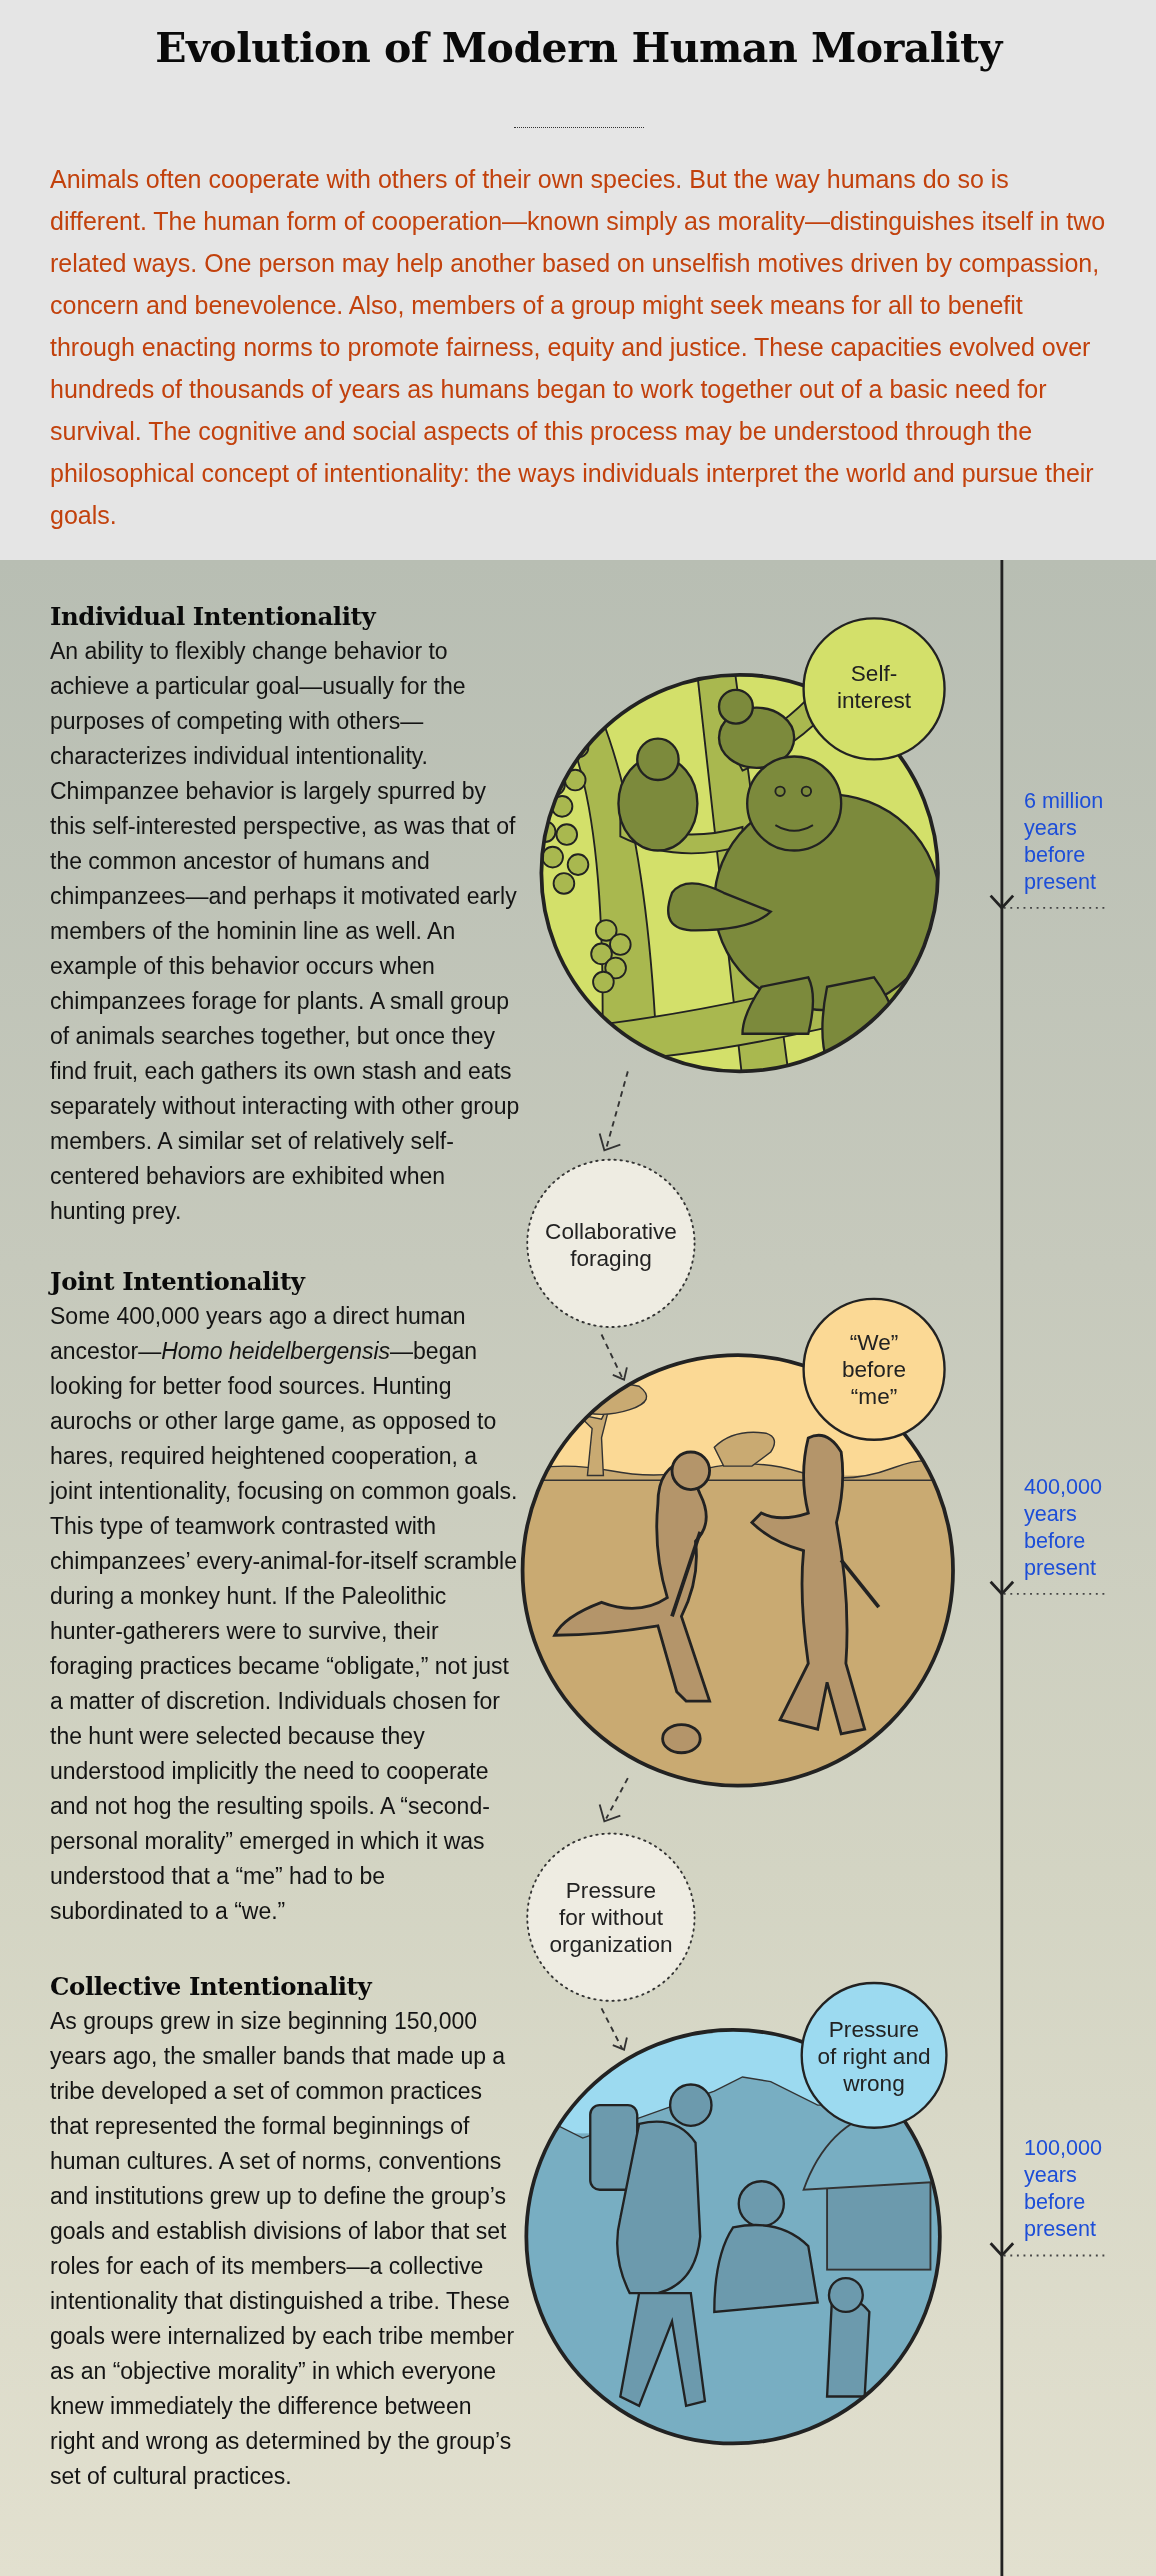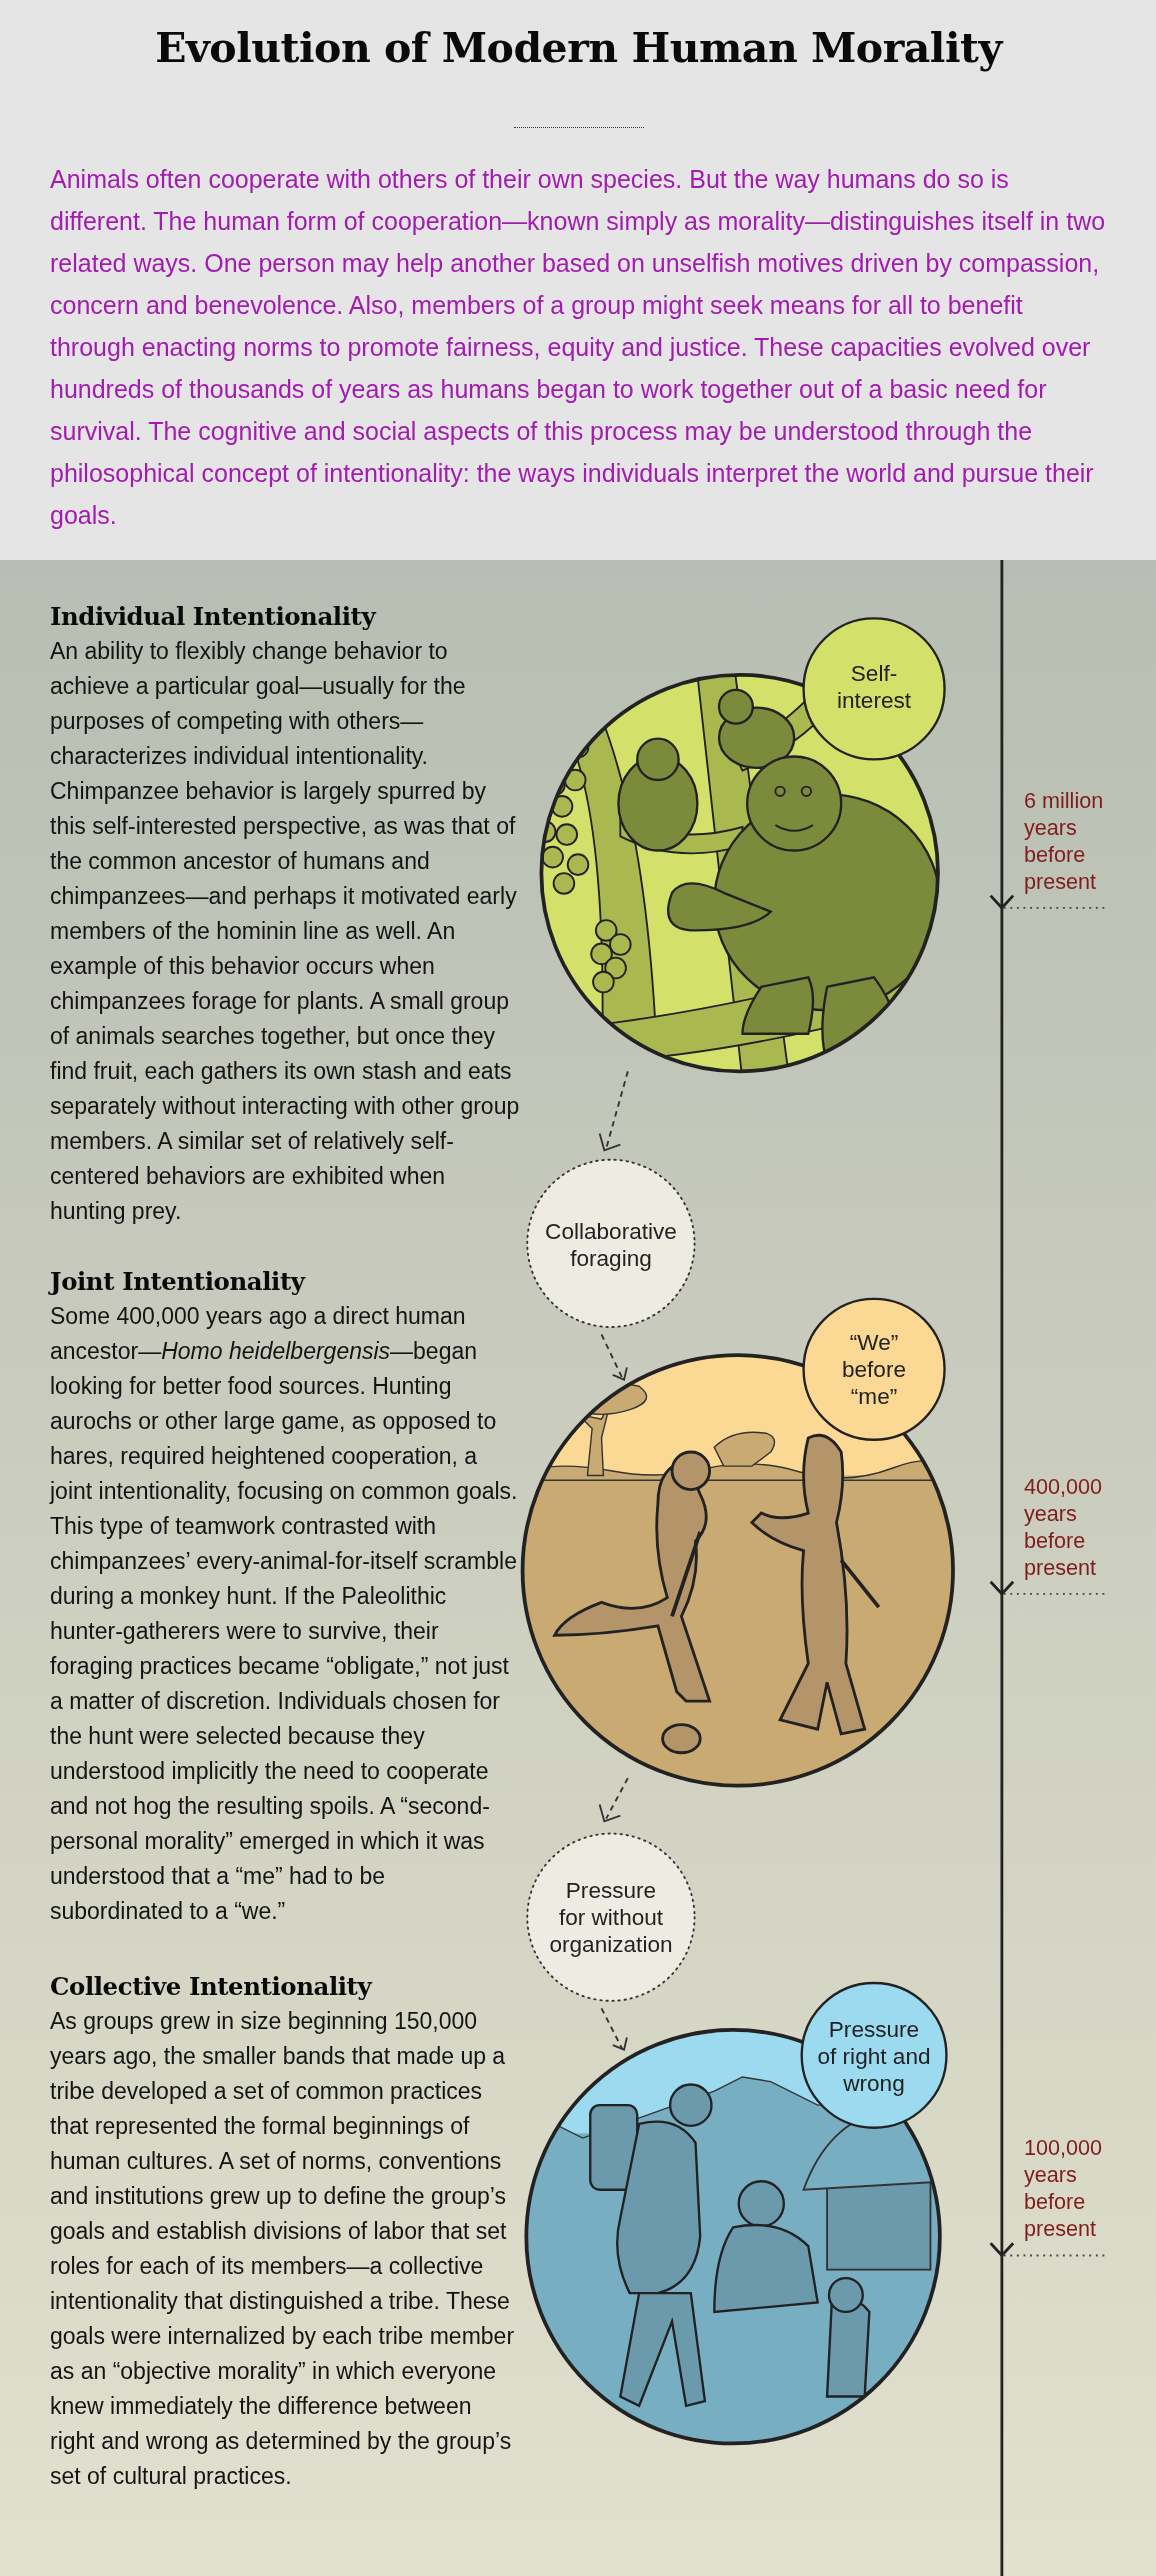--- a/index.html
+++ b/index.html
@@ -16,21 +16,21 @@
     position: absolute; left: 0; top: 24px; width: 1157px; text-align: center;
     font-family: "DejaVu Serif", serif; font-weight: bold; font-size: 41px;
     letter-spacing: -0.5px; color: #0a0a0a; margin: 0;
   }
   .divider {
     position: absolute; left: 514px; top: 127px; width: 130px; height: 0;
     border-top: 1.9px dotted #333;
   }
   .intro {
     position: absolute; left: 50px; top: 158px; width: 1062px;
-    font-size: 25px; line-height: 42px; color: #a21caf; margin: 0;
+    font-size: 25px; line-height: 42px; color: #c2410c; margin: 0;
   }
   .timeline-section {
     position: absolute; left: 0; top: 560px; width: 1157px; height: 2016px;
     background: linear-gradient(to bottom, #b8beb3 0%, #c6c9bc 35%, #d3d4c3 65%, #e2e0cf 100%);
   }
   .section-text {
     position: absolute; left: 50px; width: 470px;
   }
   .section-heading {
     font-family: "DejaVu Serif", serif; font-weight: bold; font-size: 24.4px;
@@ -38,21 +38,21 @@
   }
   .section-body {
     font-size: 23px; line-height: 35px; color: #141414; margin: 0;
   }
   .section-body i { font-style: italic; }
   .overlay { position: absolute; left: 0; top: 0; width: 1157px; height: 2576px; pointer-events: none; }
   .label-text {
     position: absolute; font-size: 22.6px; line-height: 27px; color: #222; text-align: center;
   }
   .time-label {
-    position: absolute; left: 1024px; font-size: 21.6px; line-height: 27px; color: #7f1d1d;
+    position: absolute; left: 1024px; font-size: 21.6px; line-height: 27px; color: #1d4ed8;
   }
 </style>
 </head>
 <body>
 
 <div class="header">
   <h1 class="title">Evolution of Modern Human Morality</h1>
   <div class="divider"></div>
   <p class="intro">Animals often cooperate with others of their own species. But the way humans do so is different. The human form of cooperation—known simply as morality—distinguishes itself in two related ways. One person may help another based on unselfish motives driven by compassion, concern and benevolence. Also, members of a group might seek means for all to benefit through enacting norms to promote fairness, equity and justice. These capacities evolved over hundreds of thousands of years as humans began to work together out of a basic need for survival. The cognitive and social aspects of this process may be understood through the philosophical concept of intentionality: the ways individuals interpret the world and pursue their goals.</p>
 </div>

